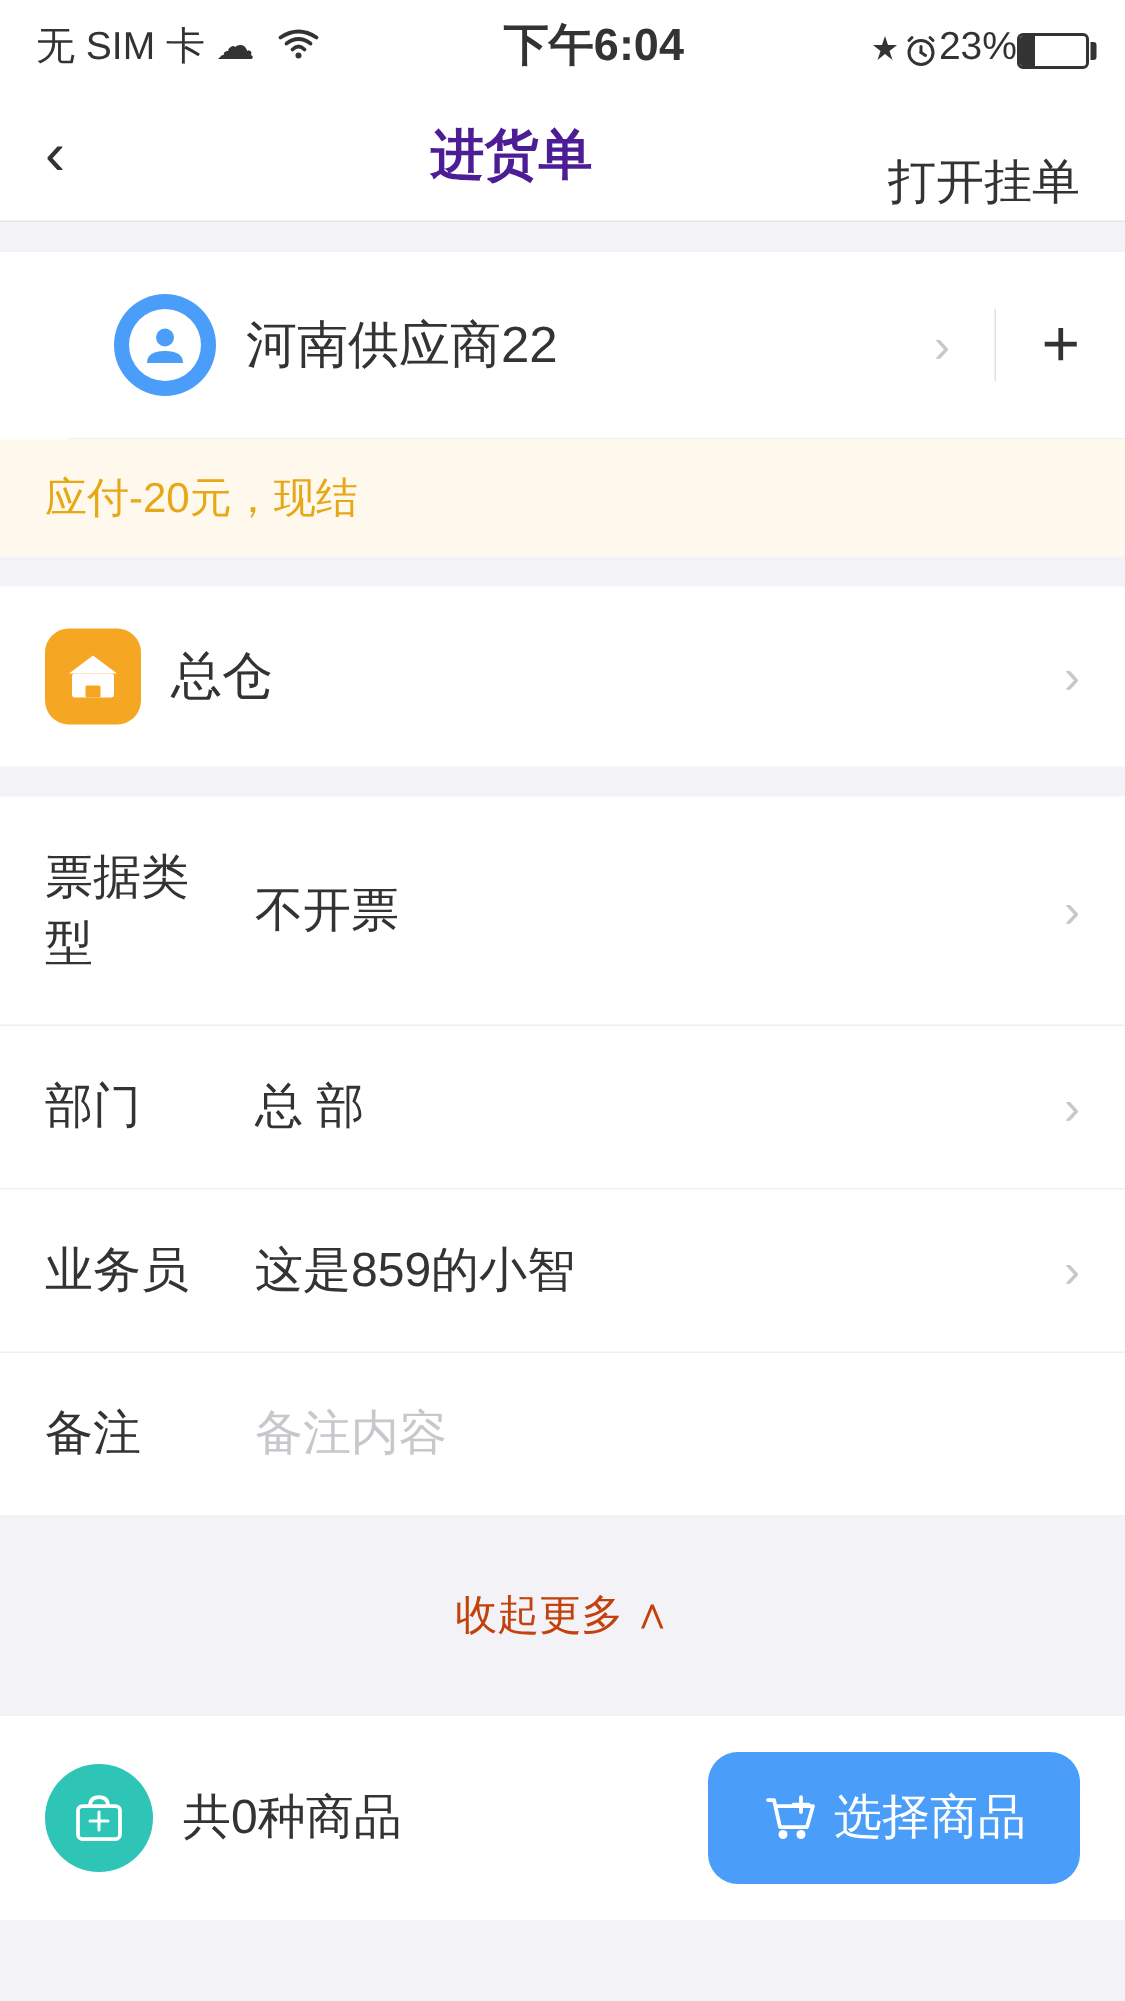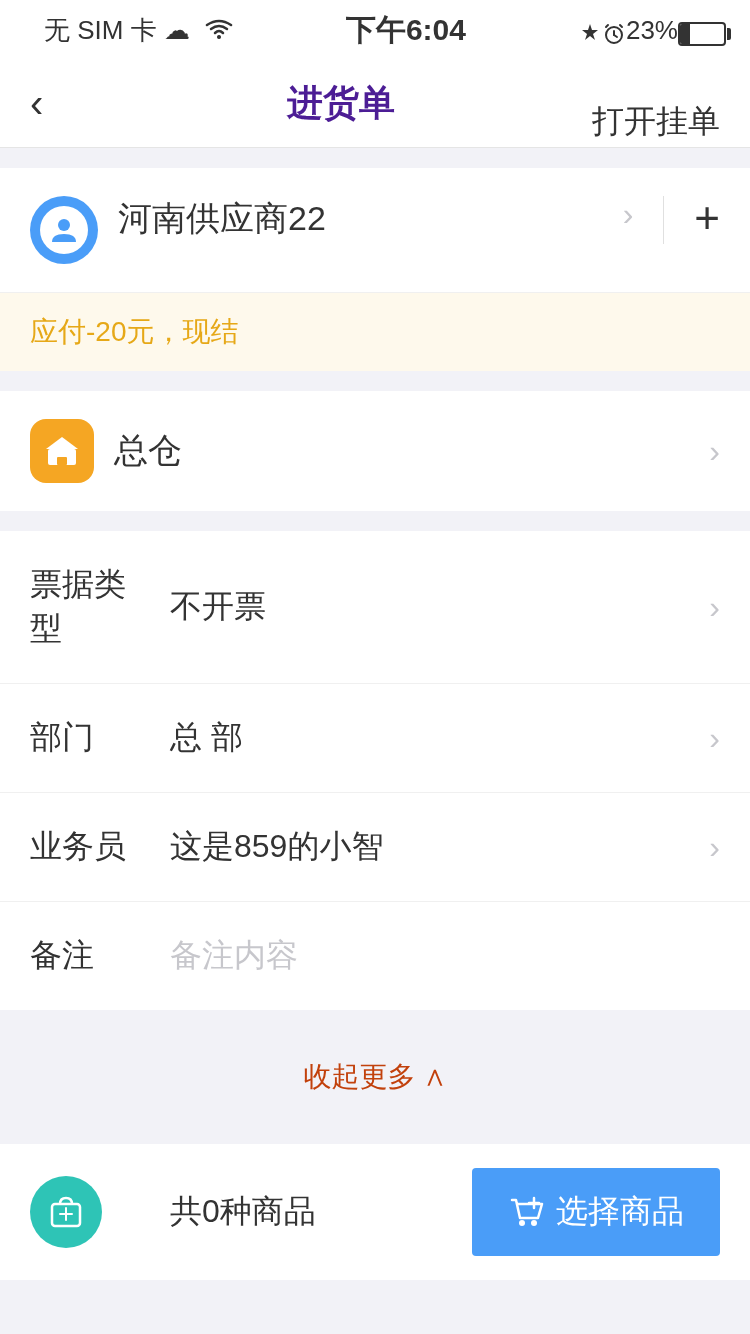--- a/index.html
+++ b/index.html
@@ -22,21 +22,20 @@
       align-items: center;
       justify-content: space-between;
       padding: 0 24px;
       font-size: 26px;
       font-weight: 500;
     }
     .status-left {
       display: flex;
       align-items: center;
       gap: 14px;
-      margin-left: 20px;
     }
     .status-center {
       font-size: 30px;
       font-weight: 600;
     }
     .status-right {
       display: flex;
       align-items: flex-end;
       gap: 0;
       font-size: 26px;
@@ -105,23 +104,25 @@
 
     
     .card {
       background: #fff;
       margin: 0;
     }
 
     
     .supplier-row {
       display: flex;
+      align-items: center;
       padding: 28px 30px;
       background: #fff;
       border-bottom: 1px solid #f0f0f0;
+      margin-left: 46px;
     }
     .supplier-avatar {
       width: 68px;
       height: 68px;
       border-radius: 50%;
       background: #4a9df8;
       display: flex;
       align-items: center;
       justify-content: center;
       margin-right: 20px;
@@ -244,21 +245,20 @@
       margin-top: 20px;
     }
 
     
     .bottom-bar {
       background: #fff;
       display: flex;
       align-items: center;
       padding: 24px 30px;
       margin-top: 20px;
-      gap: 48px;
     }
     .product-icon-wrap {
       width: 72px;
       height: 72px;
       border-radius: 50%;
       background: #2ec4b6;
       display: flex;
       align-items: center;
       justify-content: center;
       margin-right: 20px;
@@ -266,21 +266,21 @@
     }
     .product-count {
       flex: 1;
       font-size: 32px;
       color: #333;
     }
     .select-btn {
       background: #4a9df8;
       color: #fff;
       border: none;
-      border-radius: 4px;
+      border-radius: 20px;
       padding: 22px 36px;
       font-size: 32px;
       display: flex;
       align-items: center;
       gap: 12px;
       cursor: pointer;
     }
 
     
     .page-rest {

